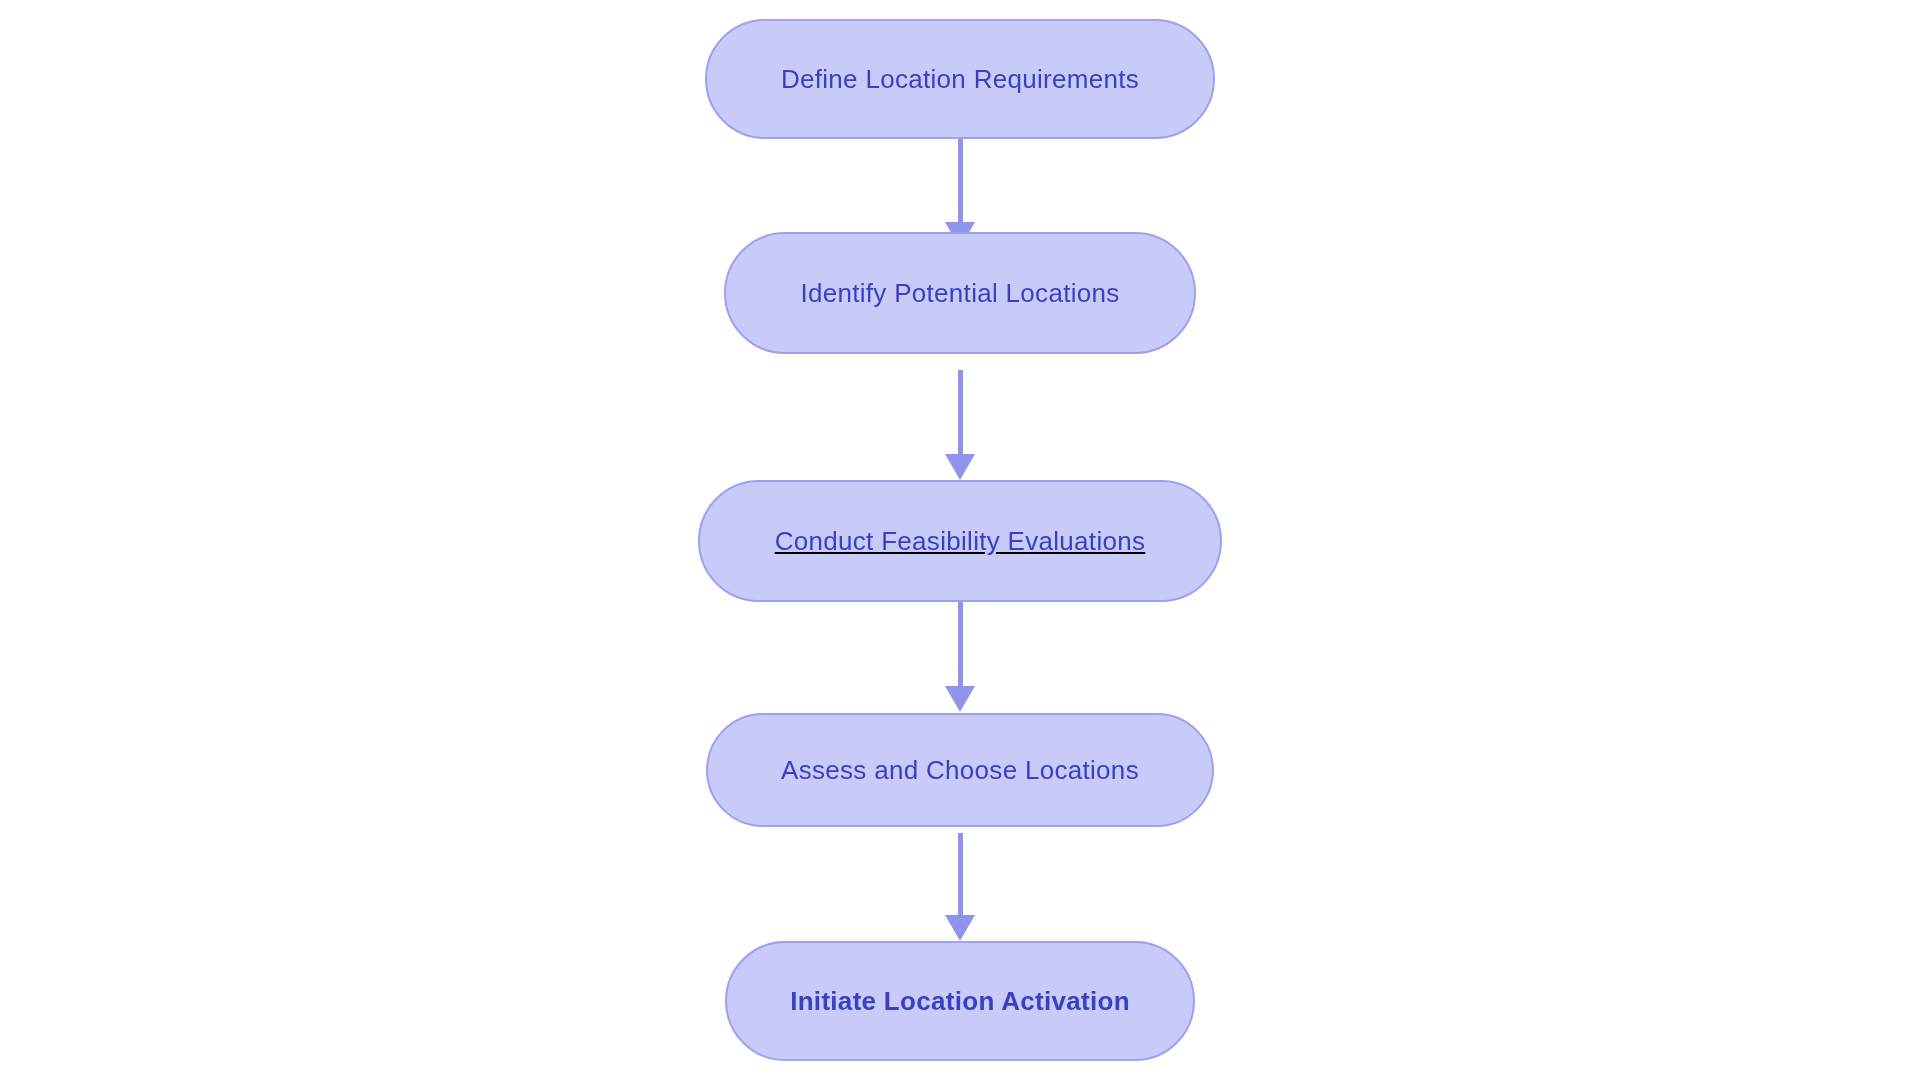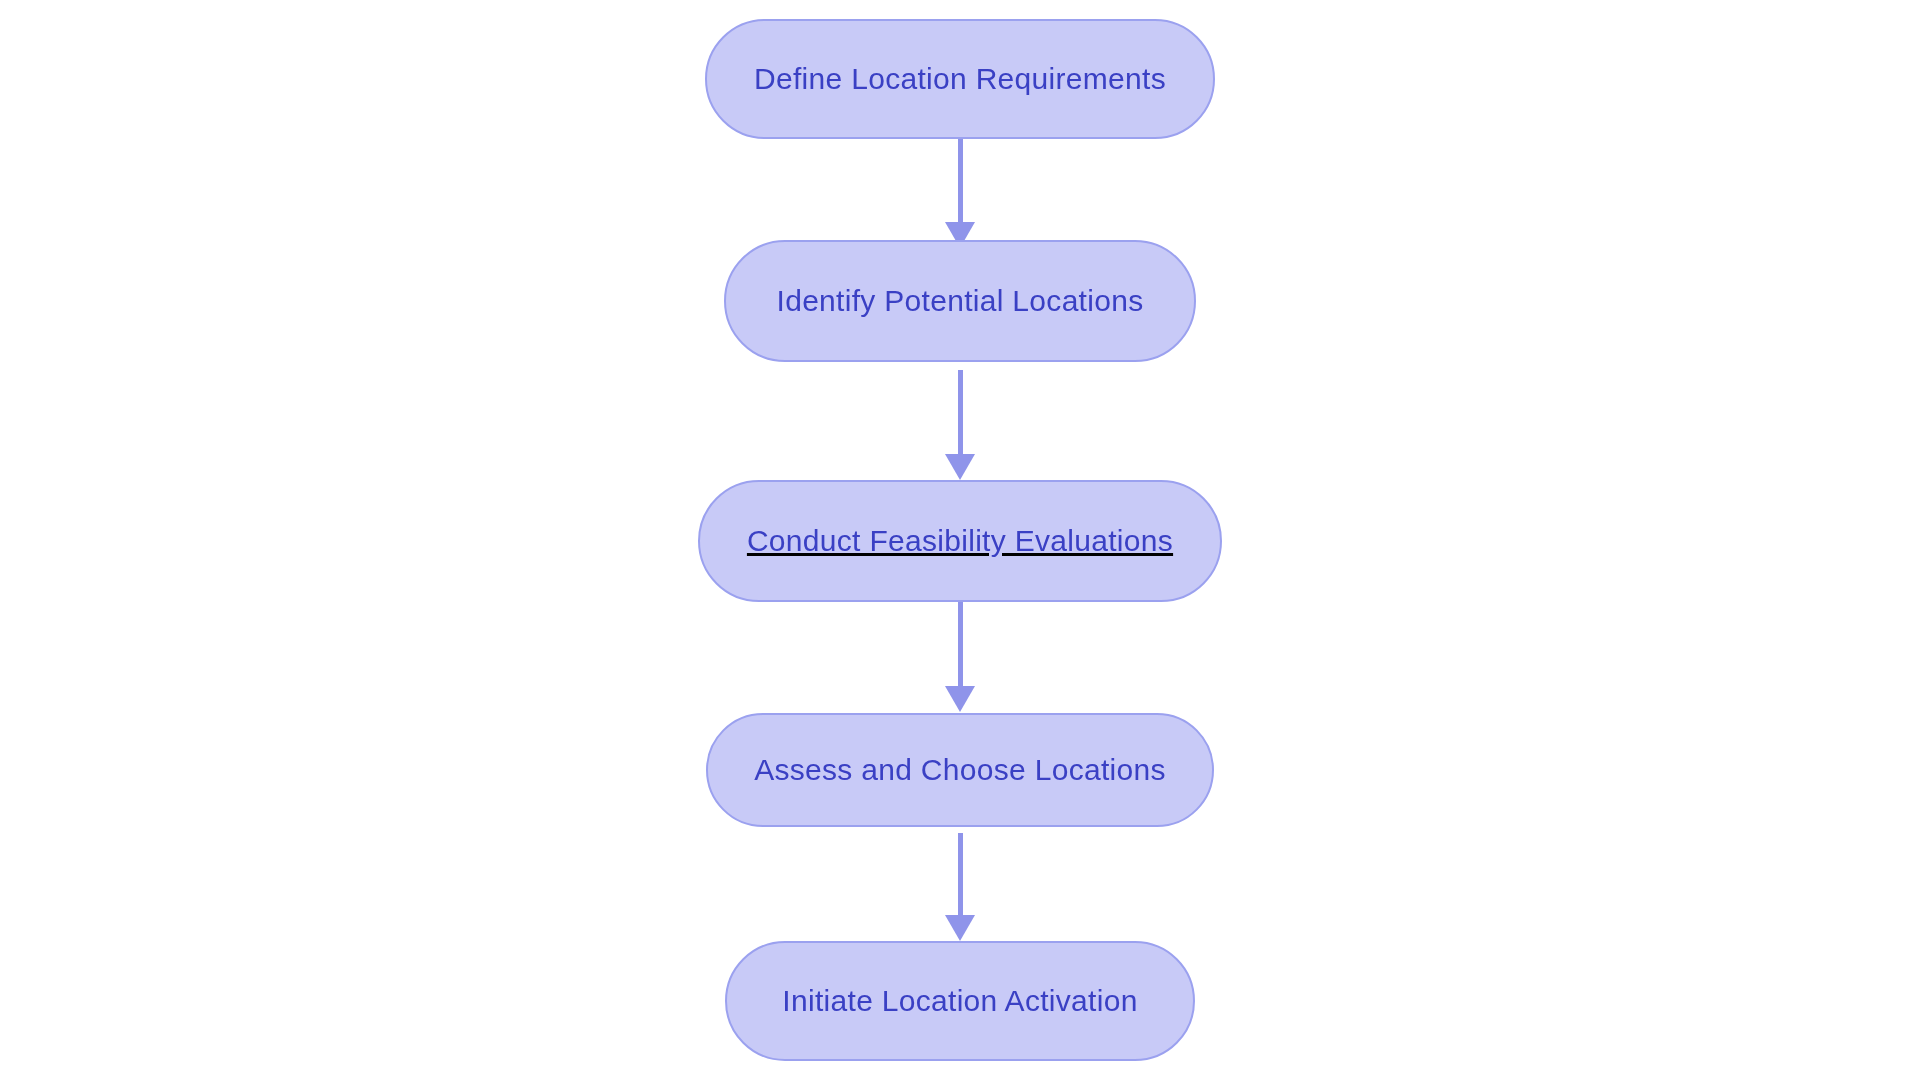--- a/index.html
+++ b/index.html
@@ -29,29 +29,29 @@
     transform: translateX(-50%);
     background: var(--node-fill);
     border: 2px solid var(--node-border);
     border-radius: 62px;
     display: flex;
     align-items: center;
     justify-content: center;
   }
   .node-label {
     color: var(--node-text);
-    font-size: 30px;
+    font-size: 26px;
     letter-spacing: 0.3px;
     white-space: nowrap;
   }
   .node-0 { top: 19px;  width: 510px; height: 120px; }
-  .node-1 { top: 240px; width: 472px; height: 122px; }
+  .node-1 { top: 232px; width: 472px; height: 122px; }
   .node-2 { top: 480px; width: 524px; height: 122px; text-decoration: underline; }
   .node-3 { top: 713px; width: 508px; height: 114px; }
-  .node-4 { top: 941px; width: 470px; height: 120px; }
+  .node-4 { top: 941px; width: 470px; height: 120px; font-weight: bold; }
 
   .arrow {
     position: absolute;
     left: 50%;
     transform: translateX(-50%);
     display: flex;
     flex-direction: column;
     align-items: center;
   }
   .arrow-line {

